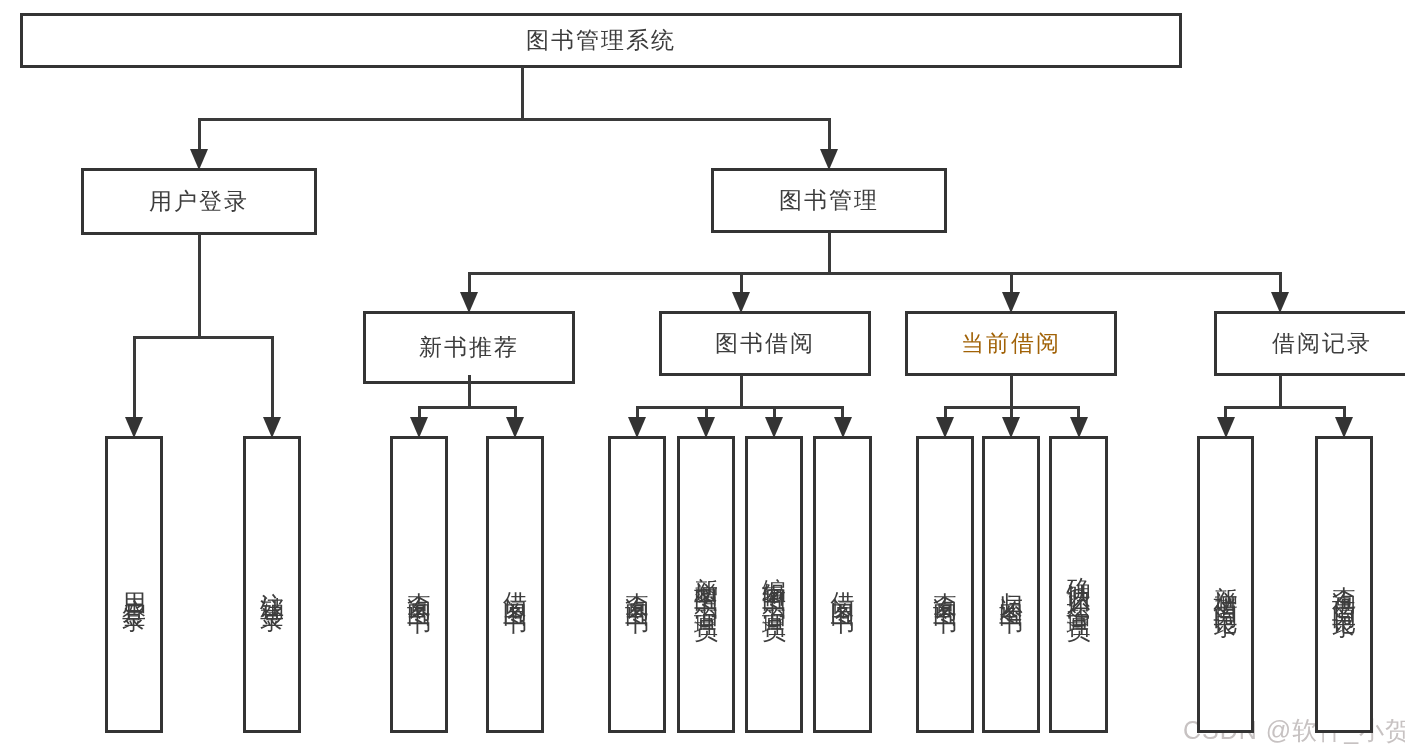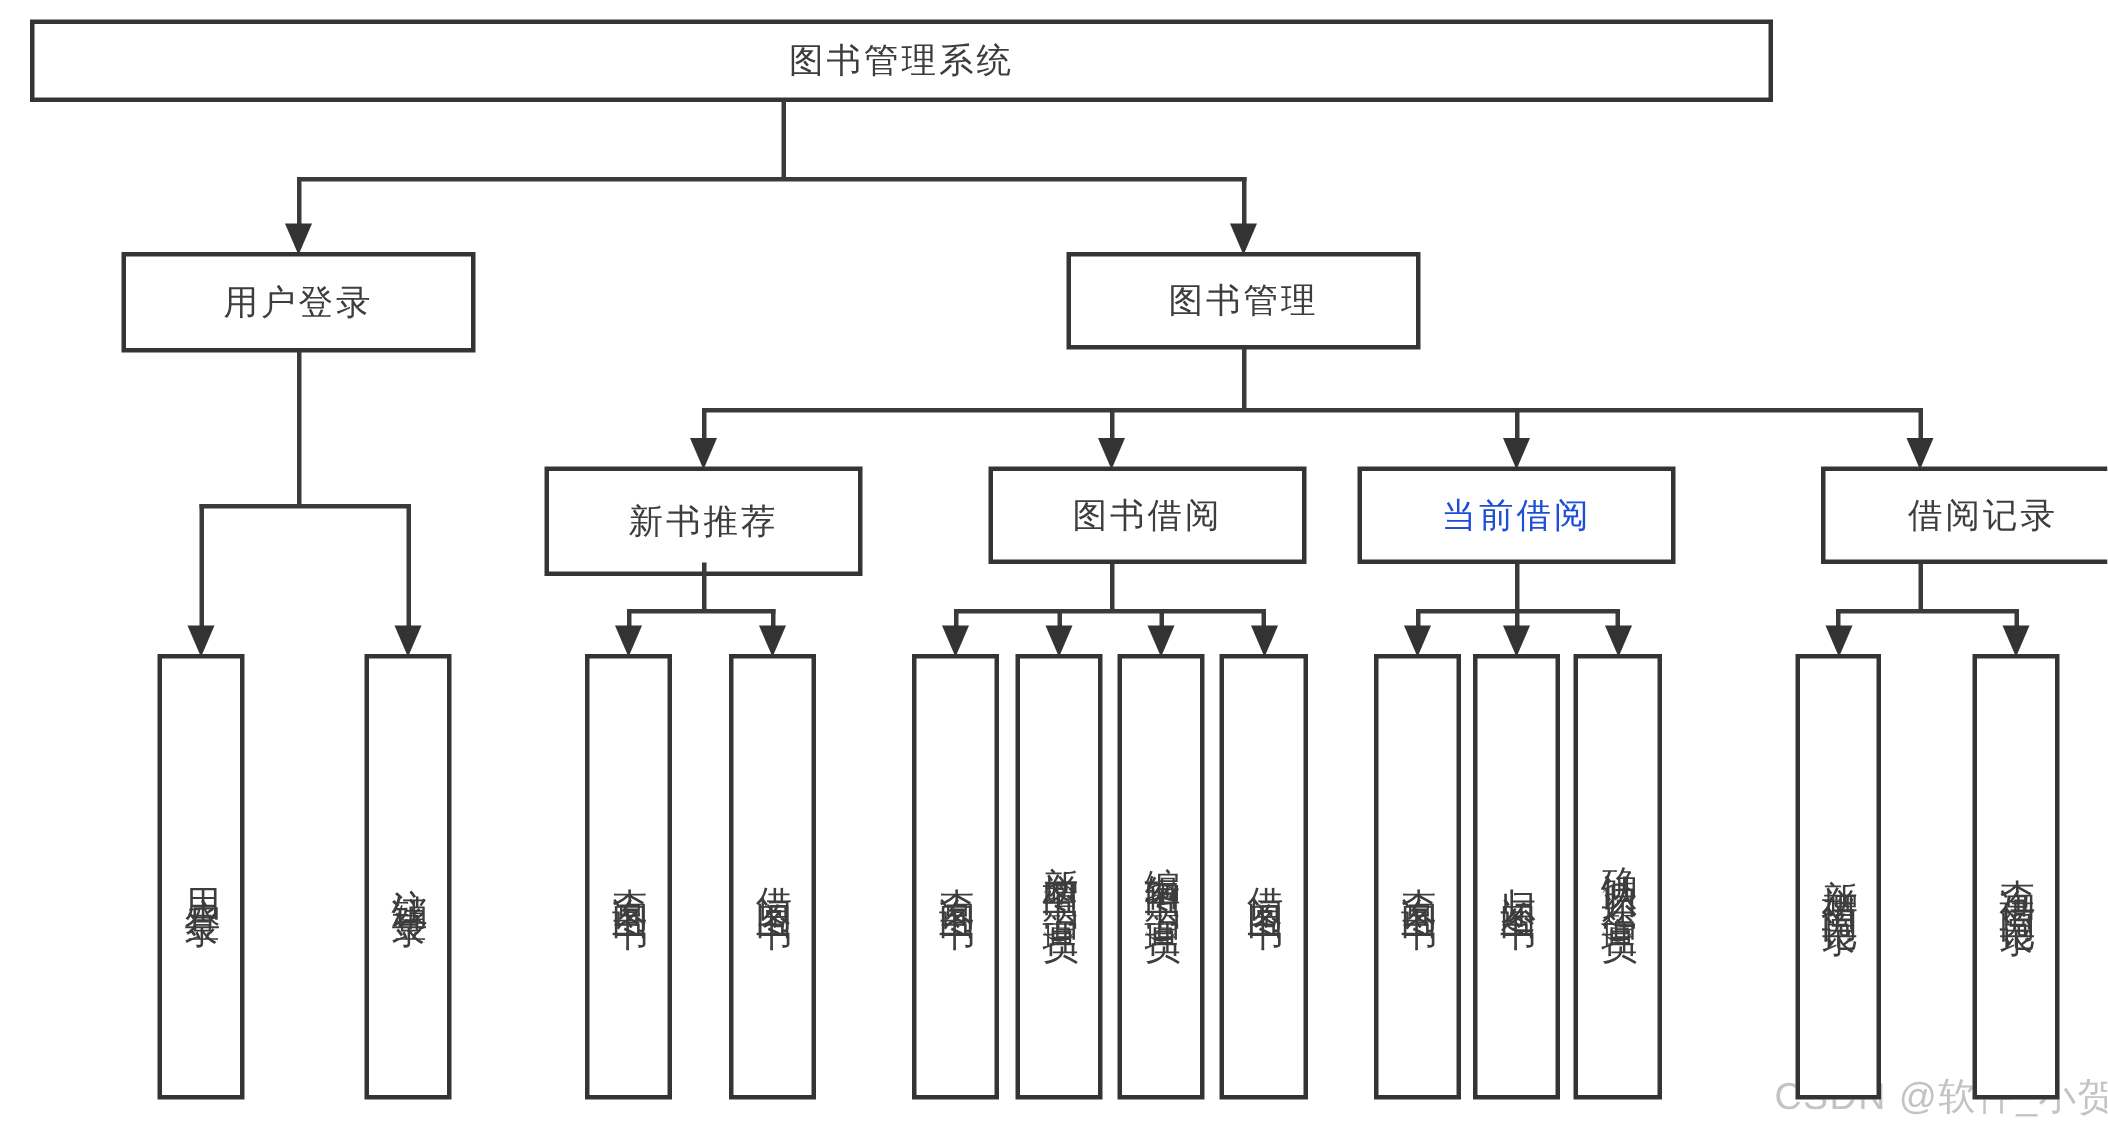--- a/index.html
+++ b/index.html
@@ -75,21 +75,21 @@
     <div class="node horiz" style="left: 711px; top: 168px; width: 236px; height: 65px; border-color: rgb(52, 52, 52);">
       <span style="color: rgb(61, 61, 61);">图书管理</span>
     </div>
     <div class="node horiz" style="left: 363px; top: 311px; width: 212px; height: 73px; border-color: rgb(52, 52, 52);">
       <span style="color: rgb(61, 61, 61);">新书推荐</span>
     </div>
     <div class="node horiz" style="left: 635px; top: 311px; width: 212px; height: 65px; border-color: rgb(52, 52, 52); margin-left: 24px;">
       <span style="color: rgb(61, 61, 61);">图书借阅</span>
     </div>
     <div class="node horiz" style="left: 905px; top: 311px; width: 212px; height: 65px; border-color: rgb(52, 52, 52);">
-      <span style="color: #1d4ed8;">当前借阅</span>
+      <span style="color: #a16207;">当前借阅</span>
     </div>
     <div class="node horiz" style="left: 1172px; top: 311px; width: 216px; height: 65px; border-color: rgb(52, 52, 52); margin-left: 42px;">
       <span style="color: rgb(61, 61, 61);">借阅记录</span>
     </div>
     <div class="node vert" style="left: 105px; top: 436px; width: 58px; height: 297px; border-color: rgb(52, 52, 52);">
       <span style="color: rgb(61, 61, 61);">用户登录</span>
     </div>
     <div class="node vert" style="left: 243px; top: 436px; width: 58px; height: 297px; border-color: rgb(52, 52, 52);">
       <span style="color: rgb(61, 61, 61);">注销登录</span>
     </div>

